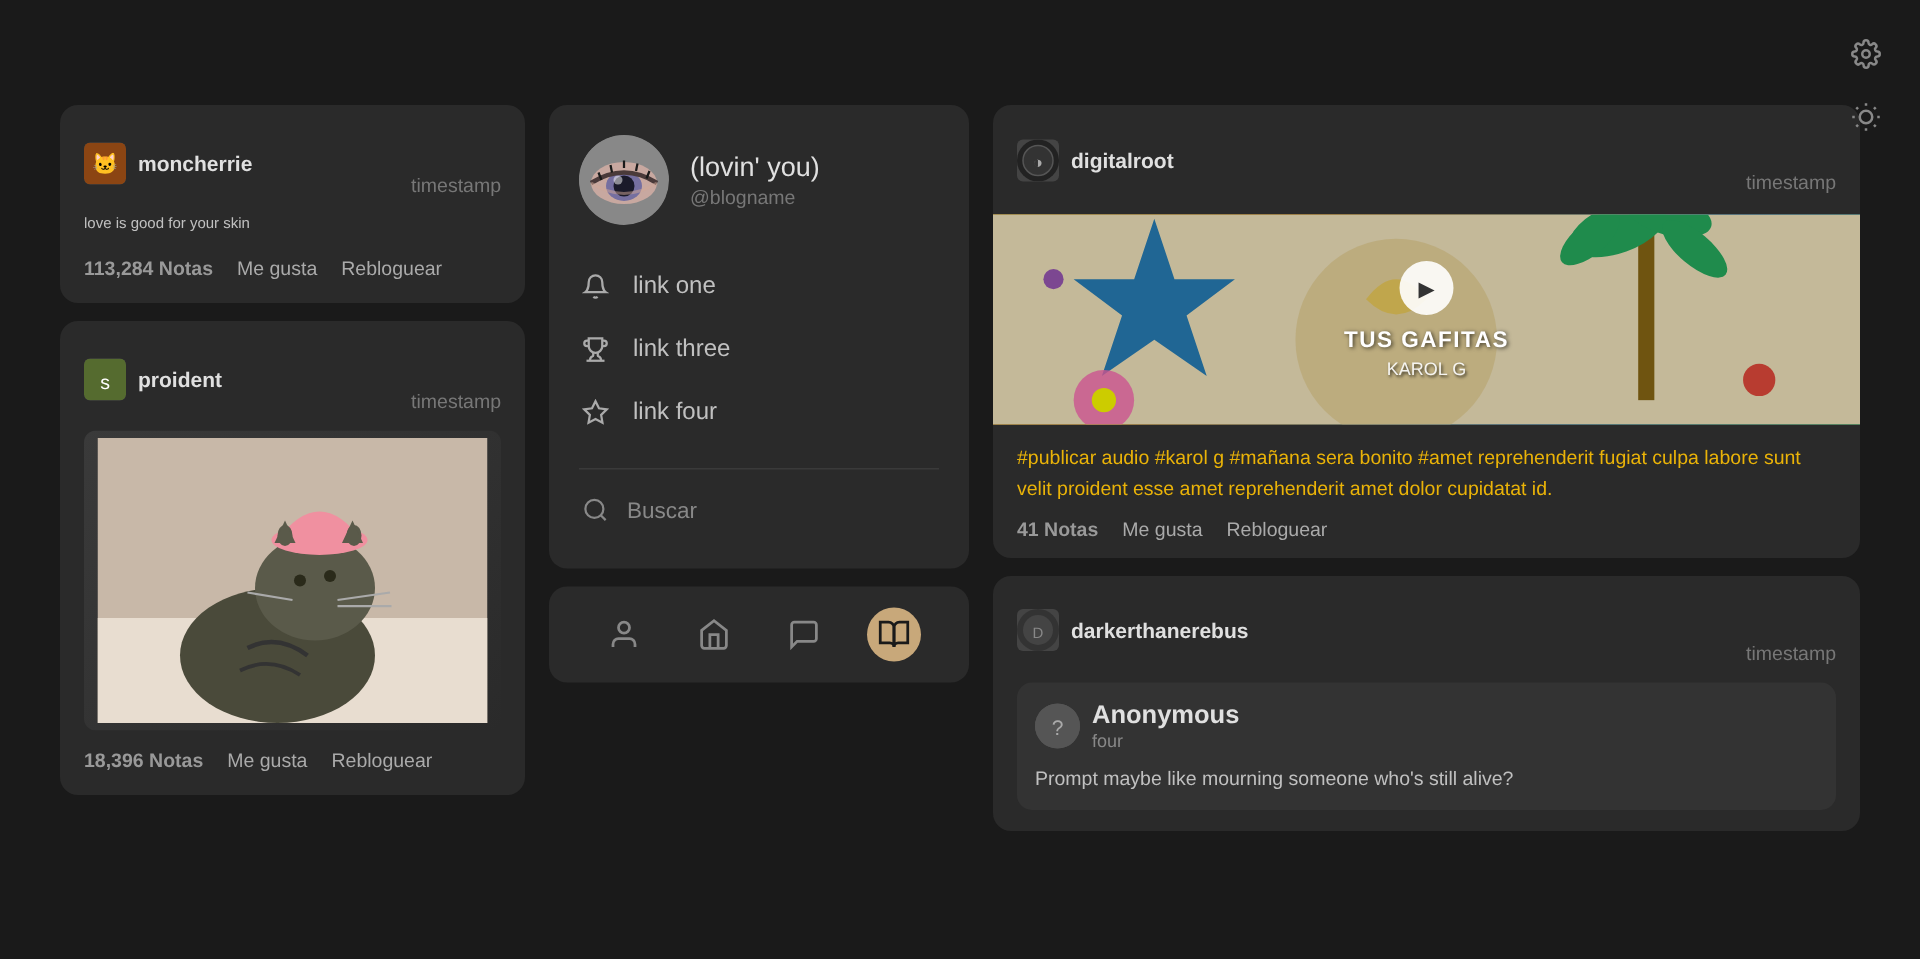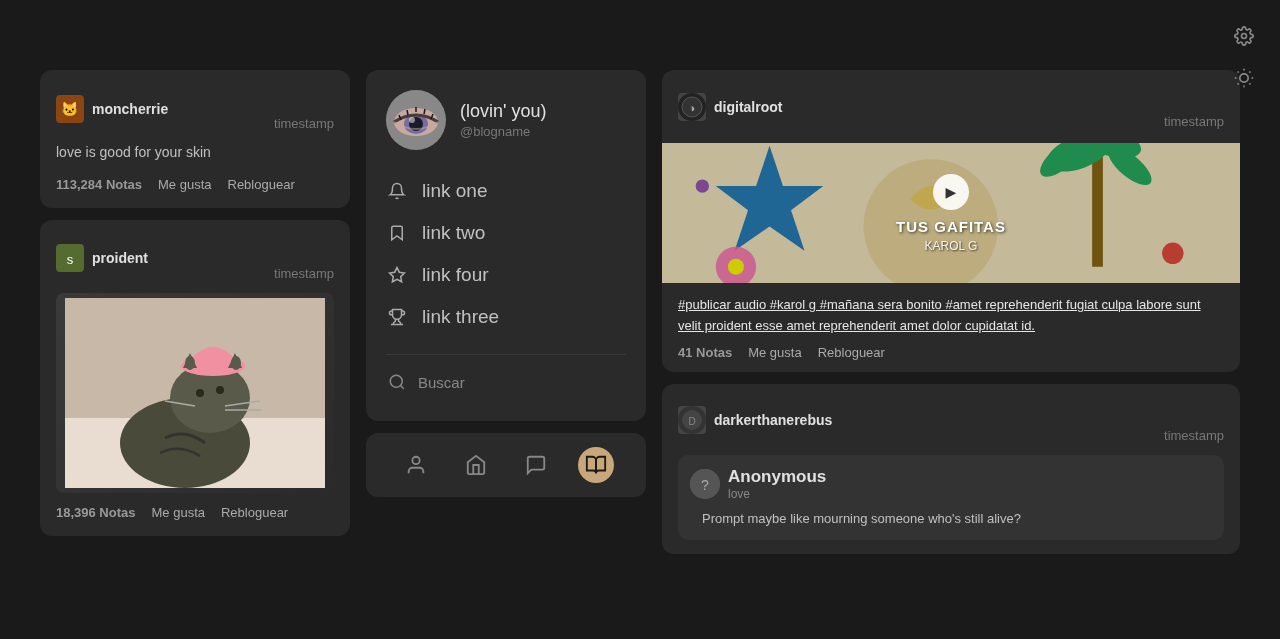--- a/index.html
+++ b/index.html
@@ -87,21 +87,21 @@
     }
 
     .timestamp {
       font-size: 13px;
       color: #777;
       margin-top: 30px;
     }
 
     .post-text {
       color: #c0c0c0;
-      font-size: 14px;
+      font-size: 10px;
       margin-bottom: 14px;
       line-height: 1.4;
     }
 
     .post-actions {
       display: flex;
       align-items: center;
       gap: 16px;
       font-size: 13px;
       color: #777;
@@ -217,21 +217,21 @@
       height: 22px;
       display: flex;
       align-items: center;
       justify-content: center;
       color: #aaa;
       font-size: 16px;
       flex-shrink: 0;
     }
 
     .link-text {
-      font-size: 19px;
+      font-size: 16px;
       color: #c0c0c0;
       font-weight: 500;
     }
 
     .divider {
       height: 1px;
       background: #3a3a3a;
       margin: 8px 0;
     }
 
@@ -355,24 +355,23 @@
       text-shadow: 1px 1px 2px rgba(0,0,0,0.7);
       margin-top: 4px;
     }
 
     .tags-area {
       padding: 12px 16px;
     }
 
     .tags {
       font-size: 13px;
-      color: #e5e5e5;
+      color: #eab308;
       line-height: 1.6;
       margin-bottom: 8px;
-      text-decoration: underline;
     }
 
     .ask-card {
       background: #2a2a2a;
       border-radius: 12px;
       padding: 14px 16px;
     }
 
     .ask-header {
       display: flex;
@@ -413,21 +412,20 @@
 
     .ask-label {
       font-size: 12px;
       color: #888;
     }
 
     .ask-text {
       font-size: 13px;
       color: #c0c0c0;
       line-height: 1.5;
-      margin-left: 12px;
     }
 
     
     svg {
       display: inline-block;
       vertical-align: middle;
     }
   </style>
 </head>
 <body>
@@ -570,51 +568,43 @@
         <li class="link-item">
           <span class="link-icon">
             <svg width="18" height="18" viewBox="0 0 24 24" fill="none" stroke="#aaa" stroke-width="2">
               <path d="M18 8A6 6 0 0 0 6 8c0 7-3 9-3 9h18s-3-2-3-9"></path>
               <path d="M13.73 21a2 2 0 0 1-3.46 0"></path>
             </svg>
           </span>
           <span class="link-text">link one</span>
         </li>
 
-        <li class="link-item">
-          <span class="link-icon">
-            <svg width="18" height="18" viewBox="0 0 24 24" fill="none" stroke="#aaa" stroke-width="2">
-              <path d="M19 21l-7-5-7 5V5a2 2 0 0 1 2-2h10a2 2 0 0 1 2 2z"></path>
-            </svg>
-          </span>
-          <span class="link-text">link two</span>
-        </li>
-
-        <li class="link-item">
-          <span class="link-icon">
-            <svg width="18" height="18" viewBox="0 0 24 24" fill="none" stroke="#aaa" stroke-width="2">
-              <polygon points="12 2 15.09 8.26 22 9.27 17 14.14 18.18 21.02 12 17.77 5.82 21.02 7 14.14 2 9.27 8.91 8.26 12 2"></polygon>
-            </svg>
-          </span>
-          <span class="link-text">link four</span>
-        </li>
 
         <li class="link-item">
           <span class="link-icon">
             <svg width="18" height="18" viewBox="0 0 24 24" fill="none" stroke="#aaa" stroke-width="2">
               <path d="M6 9H4.5a2.5 2.5 0 0 1 0-5H6"></path>
               <path d="M18 9h1.5a2.5 2.5 0 0 0 0-5H18"></path>
               <path d="M4 22h16"></path>
               <path d="M10 14.66V17c0 .55-.47.98-.97 1.21C7.85 18.75 7 20.24 7 22"></path>
               <path d="M14 14.66V17c0 .55.47.98.97 1.21C16.15 18.75 17 20.24 17 22"></path>
               <path d="M18 2H6v7a6 6 0 0 0 12 0V2z"></path>
             </svg>
           </span>
           <span class="link-text">link three</span>
         </li>
+
+        <li class="link-item">
+          <span class="link-icon">
+            <svg width="18" height="18" viewBox="0 0 24 24" fill="none" stroke="#aaa" stroke-width="2">
+              <polygon points="12 2 15.09 8.26 22 9.27 17 14.14 18.18 21.02 12 17.77 5.82 21.02 7 14.14 2 9.27 8.91 8.26 12 2"></polygon>
+            </svg>
+          </span>
+          <span class="link-text">link four</span>
+        </li>
       </ul>
 
       <div class="divider"></div>
 
       <div class="search-row">
         <span class="search-icon">
           <svg width="18" height="18" viewBox="0 0 24 24" fill="none" stroke="#888" stroke-width="2">
             <circle cx="11" cy="11" r="8"></circle>
             <line x1="21" y1="21" x2="16.65" y2="16.65"></line>
           </svg>
@@ -727,21 +717,21 @@
       <div class="ask-body">
         <div class="ask-asker">
           <div class="ask-avatar">
             <svg width="30" height="30" viewBox="0 0 30 30">
               <circle cx="15" cy="15" r="15" fill="#555"></circle>
               <text x="15" y="21" text-anchor="middle" font-size="14" fill="#aaa">?</text>
             </svg>
           </div>
           <div>
             <div class="ask-name">Anonymous</div>
-            <div class="ask-label">love</div>
+            <div class="ask-label">four</div>
           </div>
         </div>
         <div class="ask-text">Prompt maybe like mourning someone who's still alive?</div>
       </div>
     </div>
 
   </div>
 
 </div>
 

